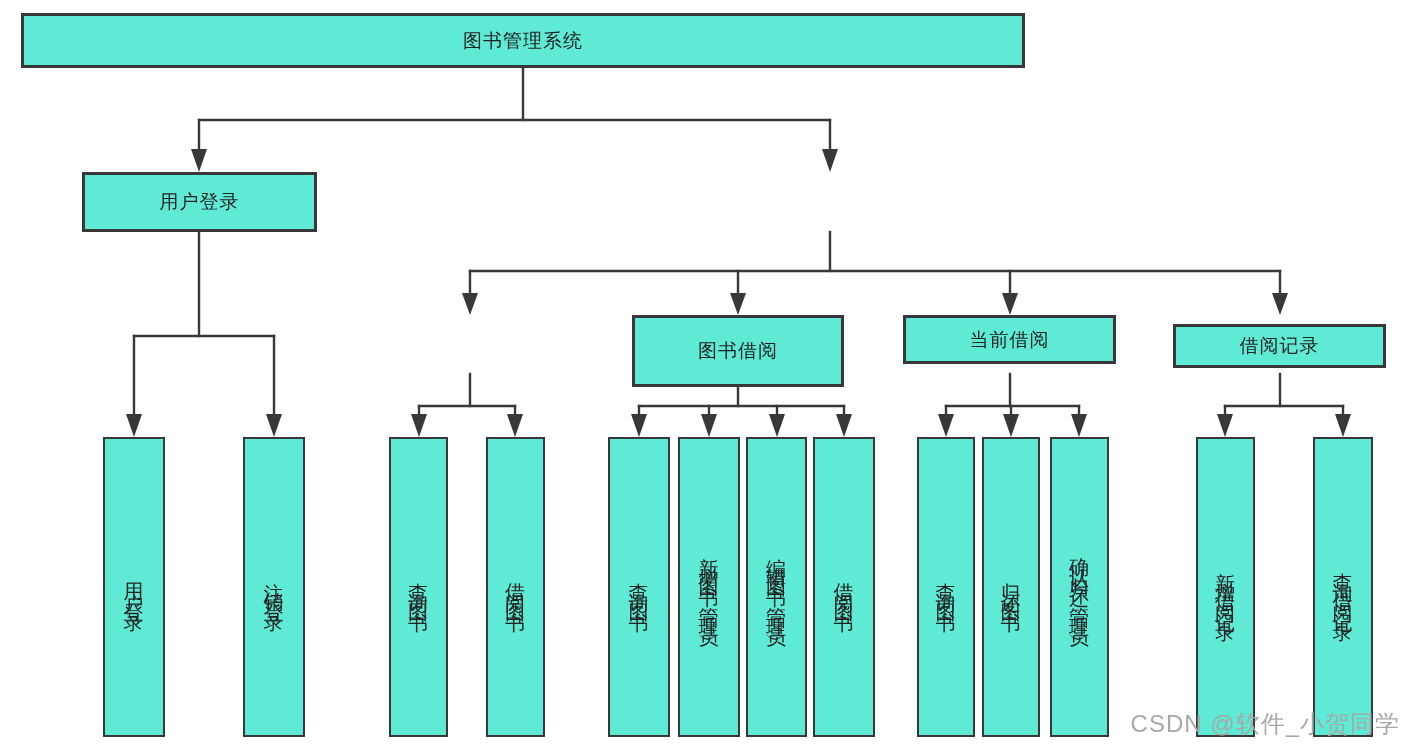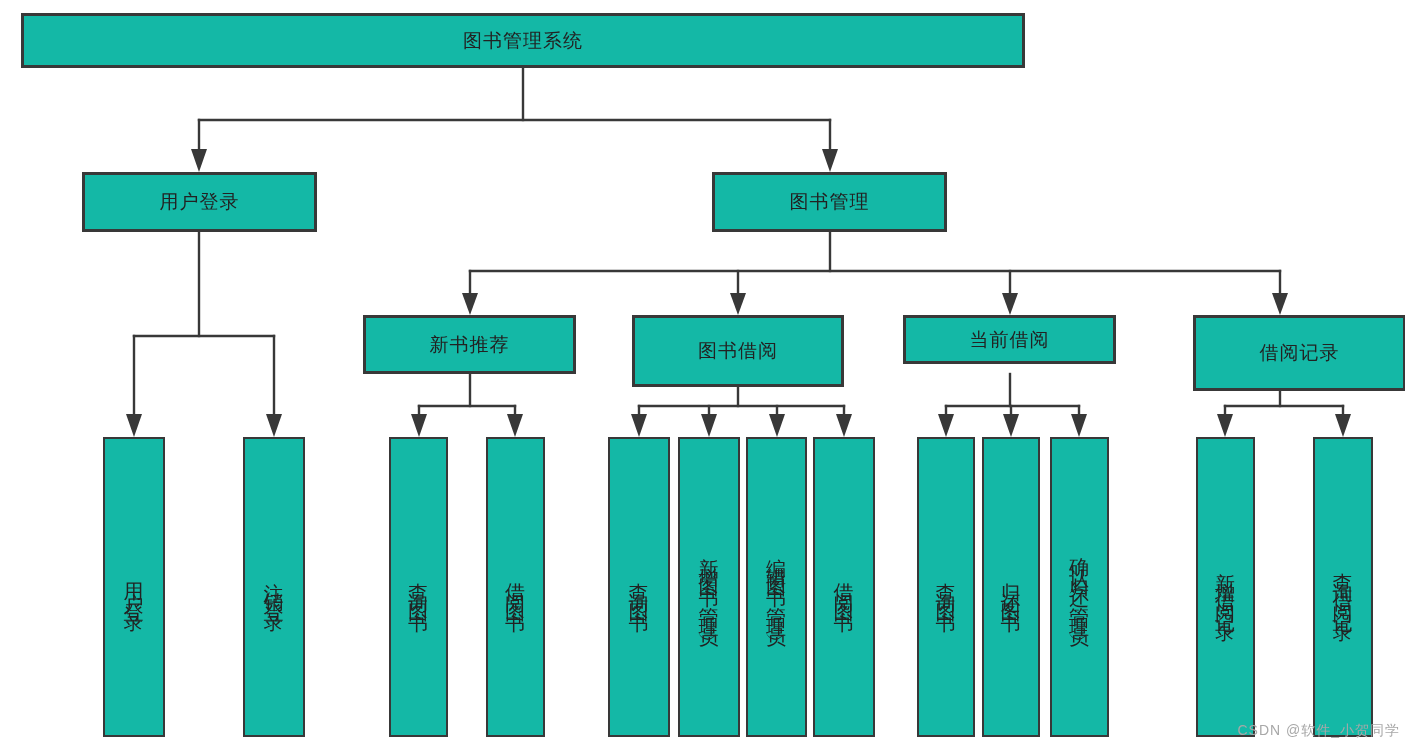--- a/index.html
+++ b/index.html
@@ -17,21 +17,21 @@
     position: relative;
     width: 1405px;
     height: 747px;
     background: var(--background);
     overflow: hidden;
   }
   .node {
     position: absolute;
     box-sizing: border-box;
     border: 3px solid var(--line);
-    background: #14b8a6;
+    background: #5eead4;
     display: flex;
     align-items: center;
     justify-content: center;
     color: var(--text);
     z-index: 2;
   }
   .h-node {
     font-size: 19px;
     letter-spacing: 1px;
   }
@@ -58,21 +58,21 @@
     stroke-linecap: square;
   }
   .arrow {
     fill: var(--line);
     stroke: none;
   }
   .watermark {
     position: absolute;
     right: 5px;
     bottom: 7px;
-    font-size: 14px;
+    font-size: 24px;
     letter-spacing: 1px;
     color: var(--watermark);
     z-index: 3;
   }
 </style>
 </head>
 <body>
 
 <div class="canvas">
 
@@ -152,34 +152,28 @@
     </g>
   </svg>
 
   <div class="node h-node" style="left:21px; top:13px; width:1004px; height:55px;">
     <span>图书管理系统</span>
   </div>
 
   <div class="node h-node" style="left:82px; top:172px; width:235px; height:60px;">
     <span>用户登录</span>
   </div>
-  <div class="node h-node" style="left:712px; top:172px; width:235px; height:60px;">
-    <span>图书管理</span>
-  </div>
-
-  <div class="node h-node" style="left:363px; top:315px; width:213px; height:59px;">
-    <span>新书推荐</span>
-  </div>
+
   <div class="node h-node" style="left:632px; top:315px; width:212px; height:72px;">
     <span>图书借阅</span>
   </div>
   <div class="node h-node" style="left:903px; top:315px; width:213px; height:49px;">
     <span>当前借阅</span>
   </div>
-  <div class="node h-node" style="left:1173px; top:315px; width:213px; height:76px;margin-left:20px;">
+  <div class="node h-node" style="left:1173px; top:324px; width:213px; height:44px;">
     <span>借阅记录</span>
   </div>
 
   <div class="node v-node" style="left:103px; top:437px; width:62px; height:300px;">
     <span class="vtext">用户登录</span>
   </div>
   <div class="node v-node" style="left:243px; top:437px; width:62px; height:300px;">
     <span class="vtext">注销登录</span>
   </div>
 

